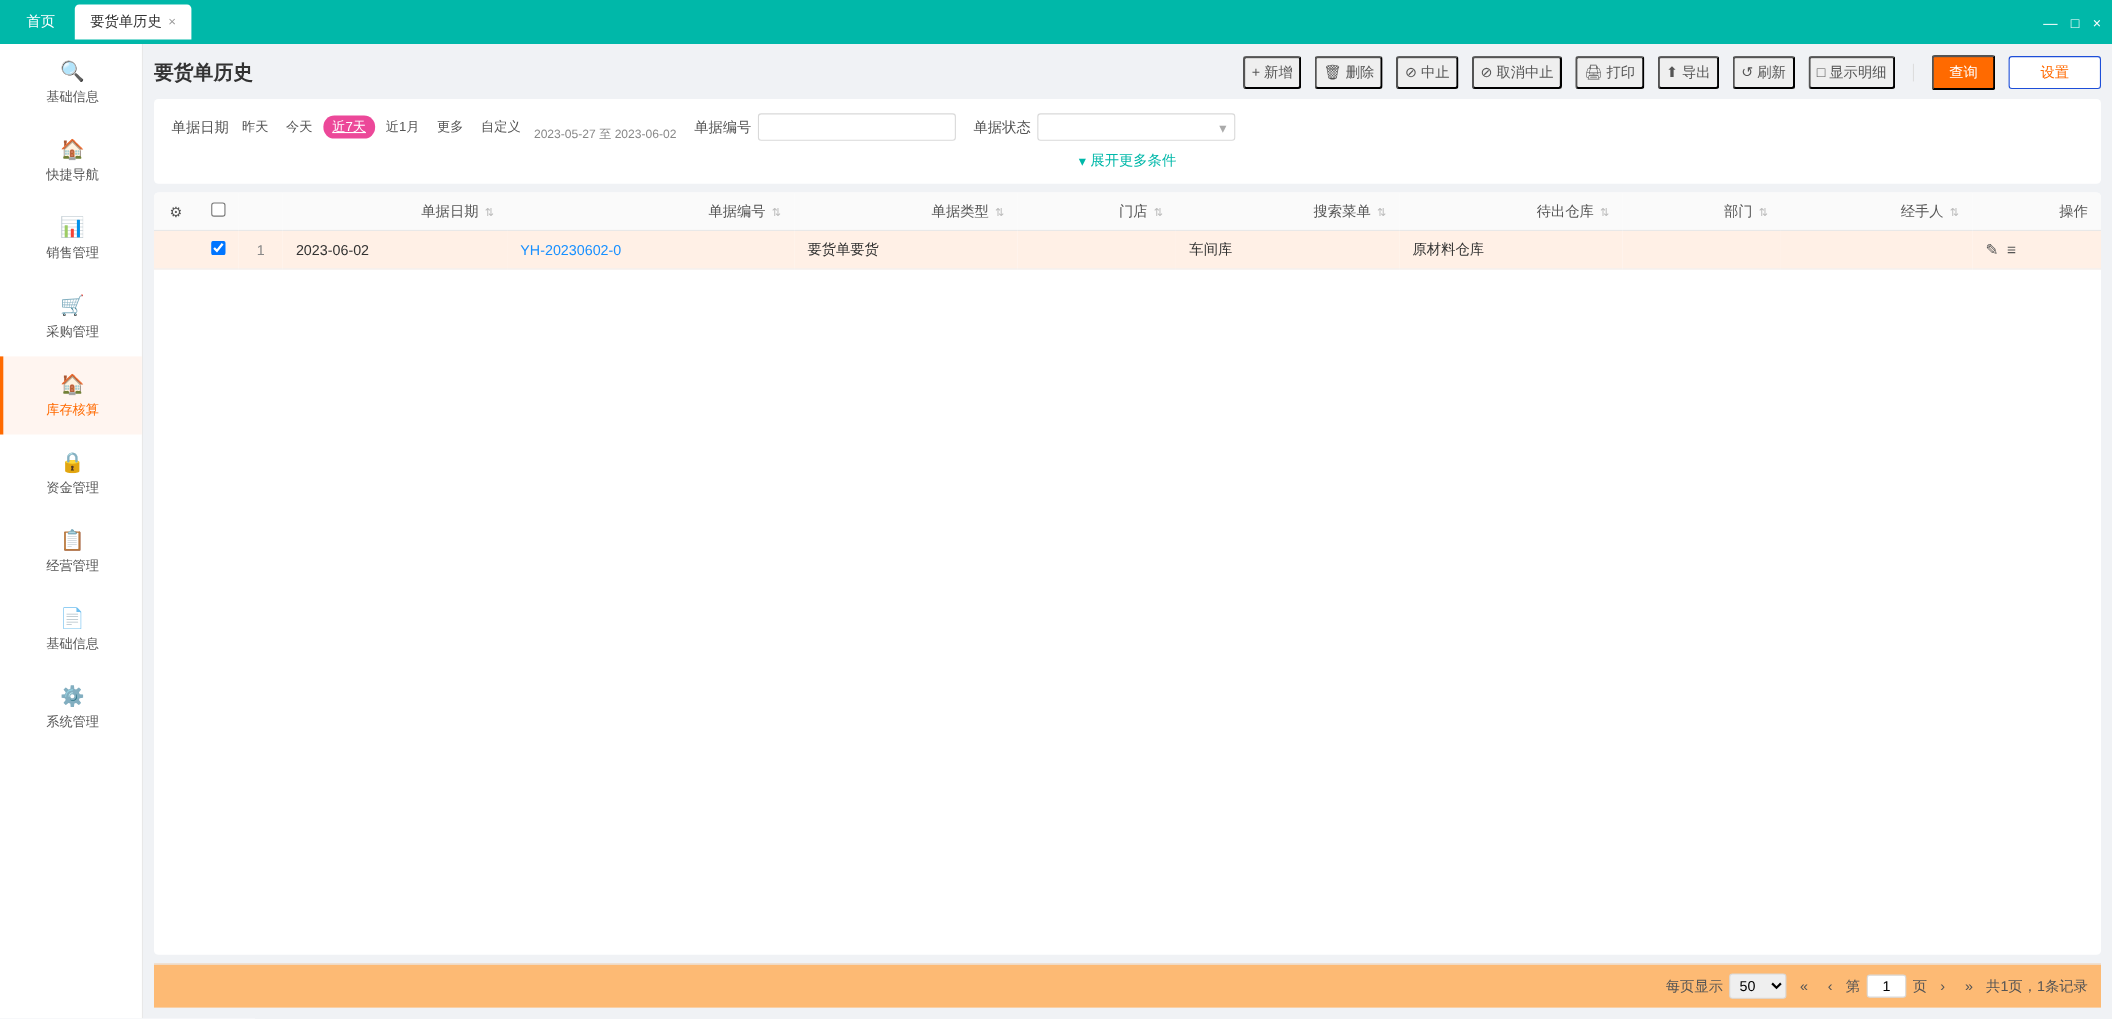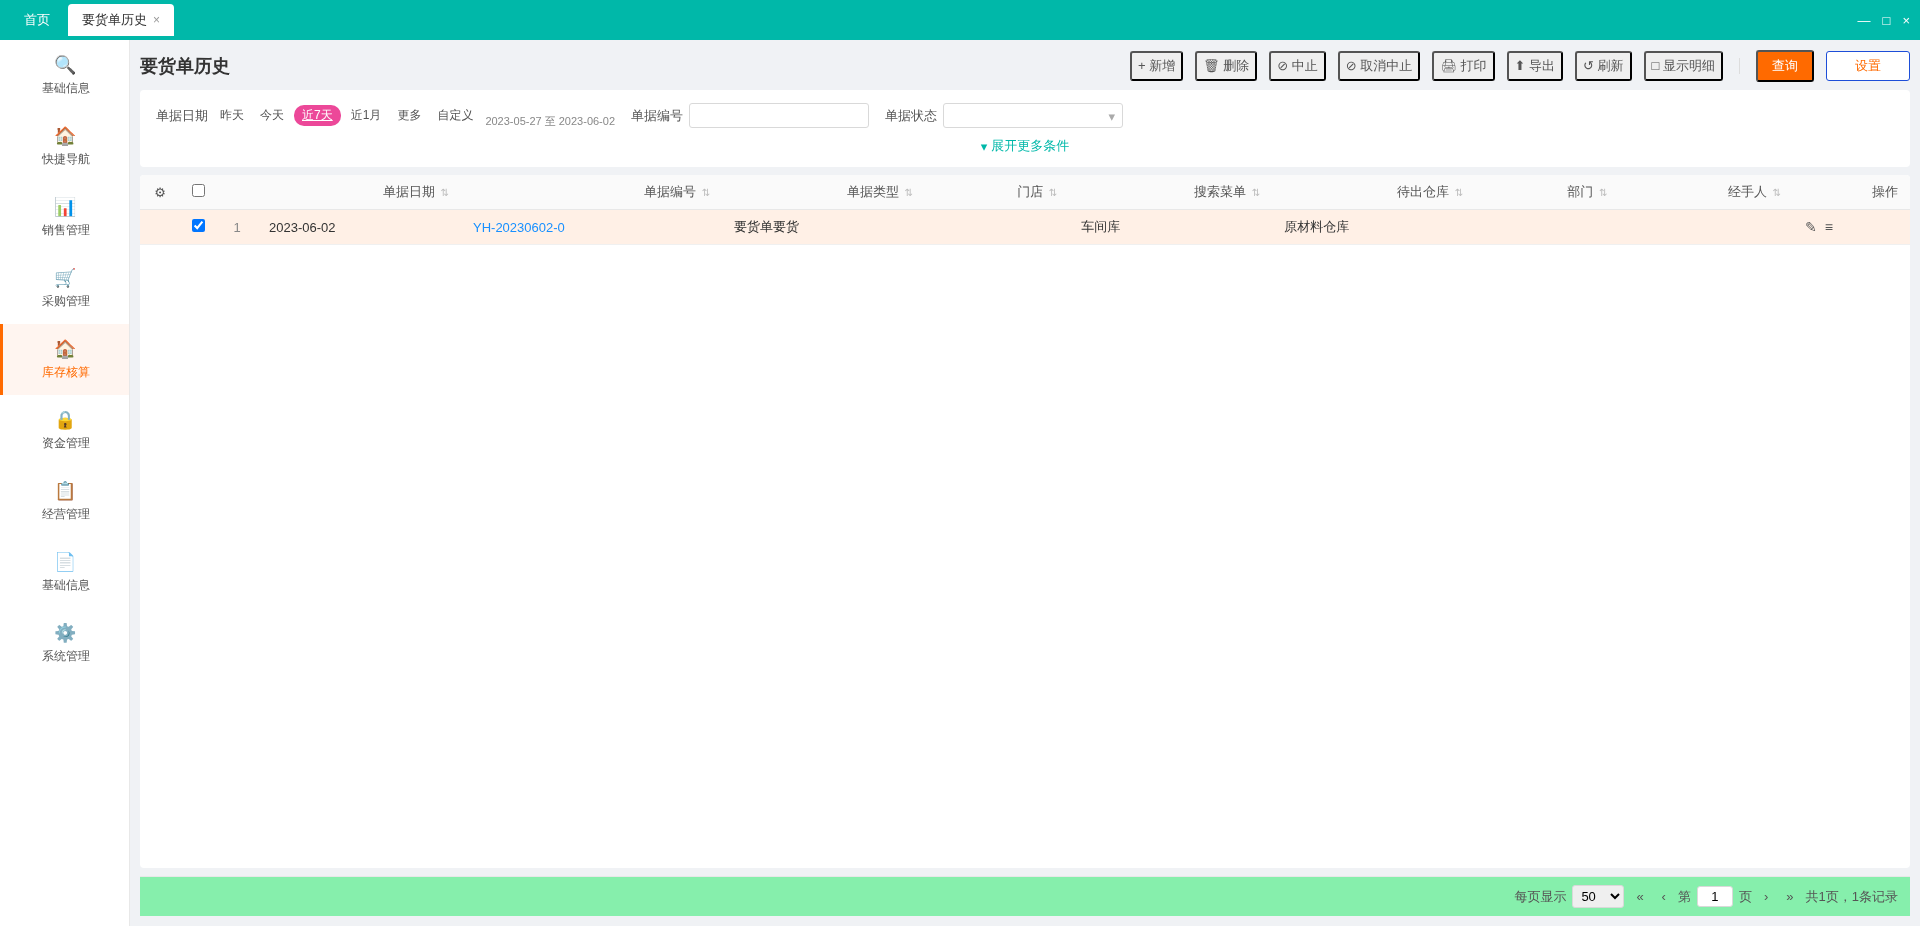--- a/index.html
+++ b/index.html
@@ -256,21 +256,21 @@
       margin-top: auto;
     }
 
     
     .pagination-bar {
       display: flex;
       align-items: center;
       justify-content: flex-end;
       gap: 6px;
       padding: 8px 12px;
-      background: #86efac;
+      background: #fdba74;
       border-top: 1px solid #e8e8e8;
       font-size: 13px;
       color: #555;
       flex-shrink: 0;
     }
     .pagination-bar select {
       border: 1px solid #d9d9d9;
       border-radius: 3px;
       padding: 2px 4px;
       font-size: 13px;

